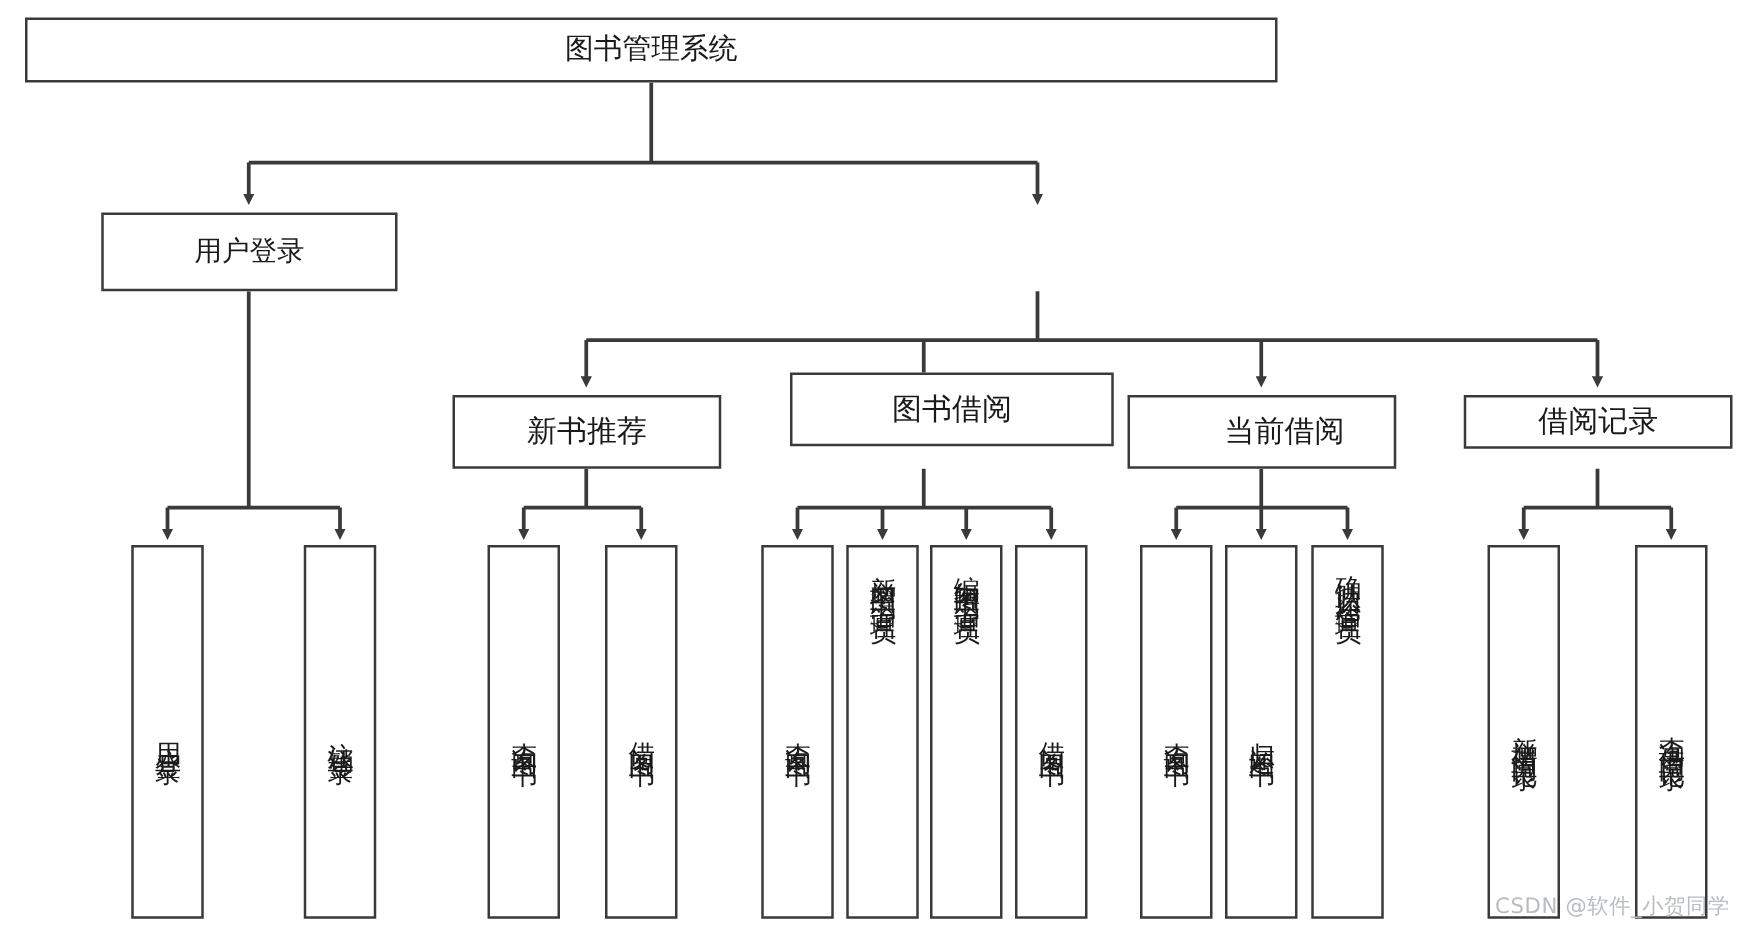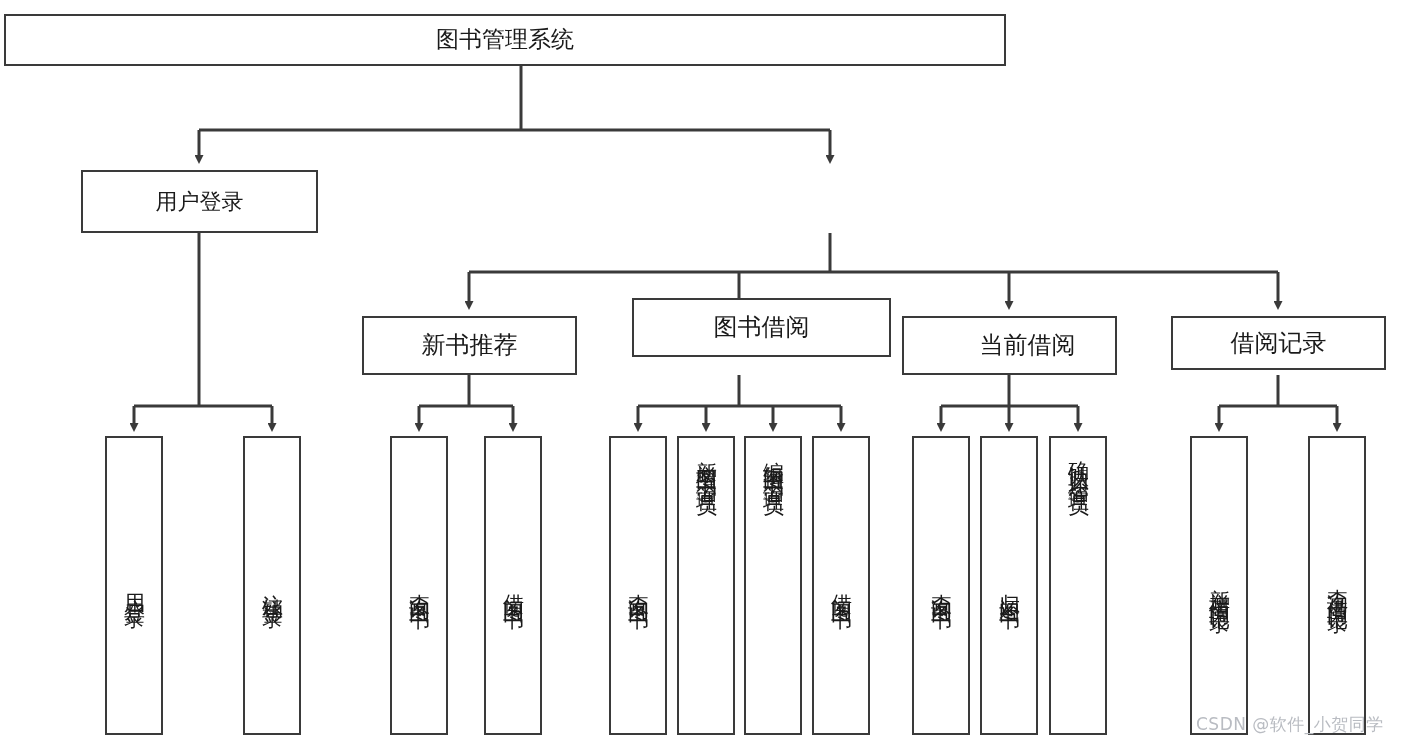--- a/index.html
+++ b/index.html
@@ -69,38 +69,38 @@
       <path d="M1009,406 L1009,428" marker-end="url(#arrow)"></path>
       <path d="M1078,406 L1078,428" marker-end="url(#arrow)"></path>
 
       <path d="M1278,375 L1278,406"></path>
       <path d="M1219,406 L1337,406"></path>
       <path d="M1219,406 L1219,428" marker-end="url(#arrow)"></path>
       <path d="M1337,406 L1337,428" marker-end="url(#arrow)"></path>
     </g>
   </svg>
 
-  <div class="node root" style="left:4px;top:14px;width:1002px;height:52px;">
+  <div class="node root" style="left:20px;top:14px;width:1002px;height:52px;">
     <span class="lbl">图书管理系统</span>
   </div>
 
   <div class="node lvl2" style="left:81px;top:170px;width:237px;height:63px;">
     <span class="lbl">用户登录</span>
   </div>
 
   <div class="node lvl3" style="left:362px;top:316px;width:215px;height:59px;">
     <span class="lbl">新书推荐</span>
   </div>
   <div class="node lvl3" style="left:632px;top:298px;width:259px;height:59px;">
     <span class="lbl">图书借阅</span>
   </div>
   <div class="node lvl3" style="left:902px;top:316px;width:215px;height:59px;padding-left:36px;">
     <span class="lbl">当前借阅</span>
   </div>
-  <div class="node lvl3" style="left:1171px;top:316px;width:215px;height:54px;">
+  <div class="node lvl3" style="left:1171px;top:316px;width:215px;height:43px;">
     <span class="lbl">借阅记录</span>
   </div>
 
   <div class="node leaf" style="left:105px;top:436px;width:58px;height:299px;">
     <span class="lbl">用户登录</span>
   </div>
   <div class="node leaf" style="left:243px;top:436px;width:58px;height:299px;">
     <span class="lbl">注销登录</span>
   </div>
 

